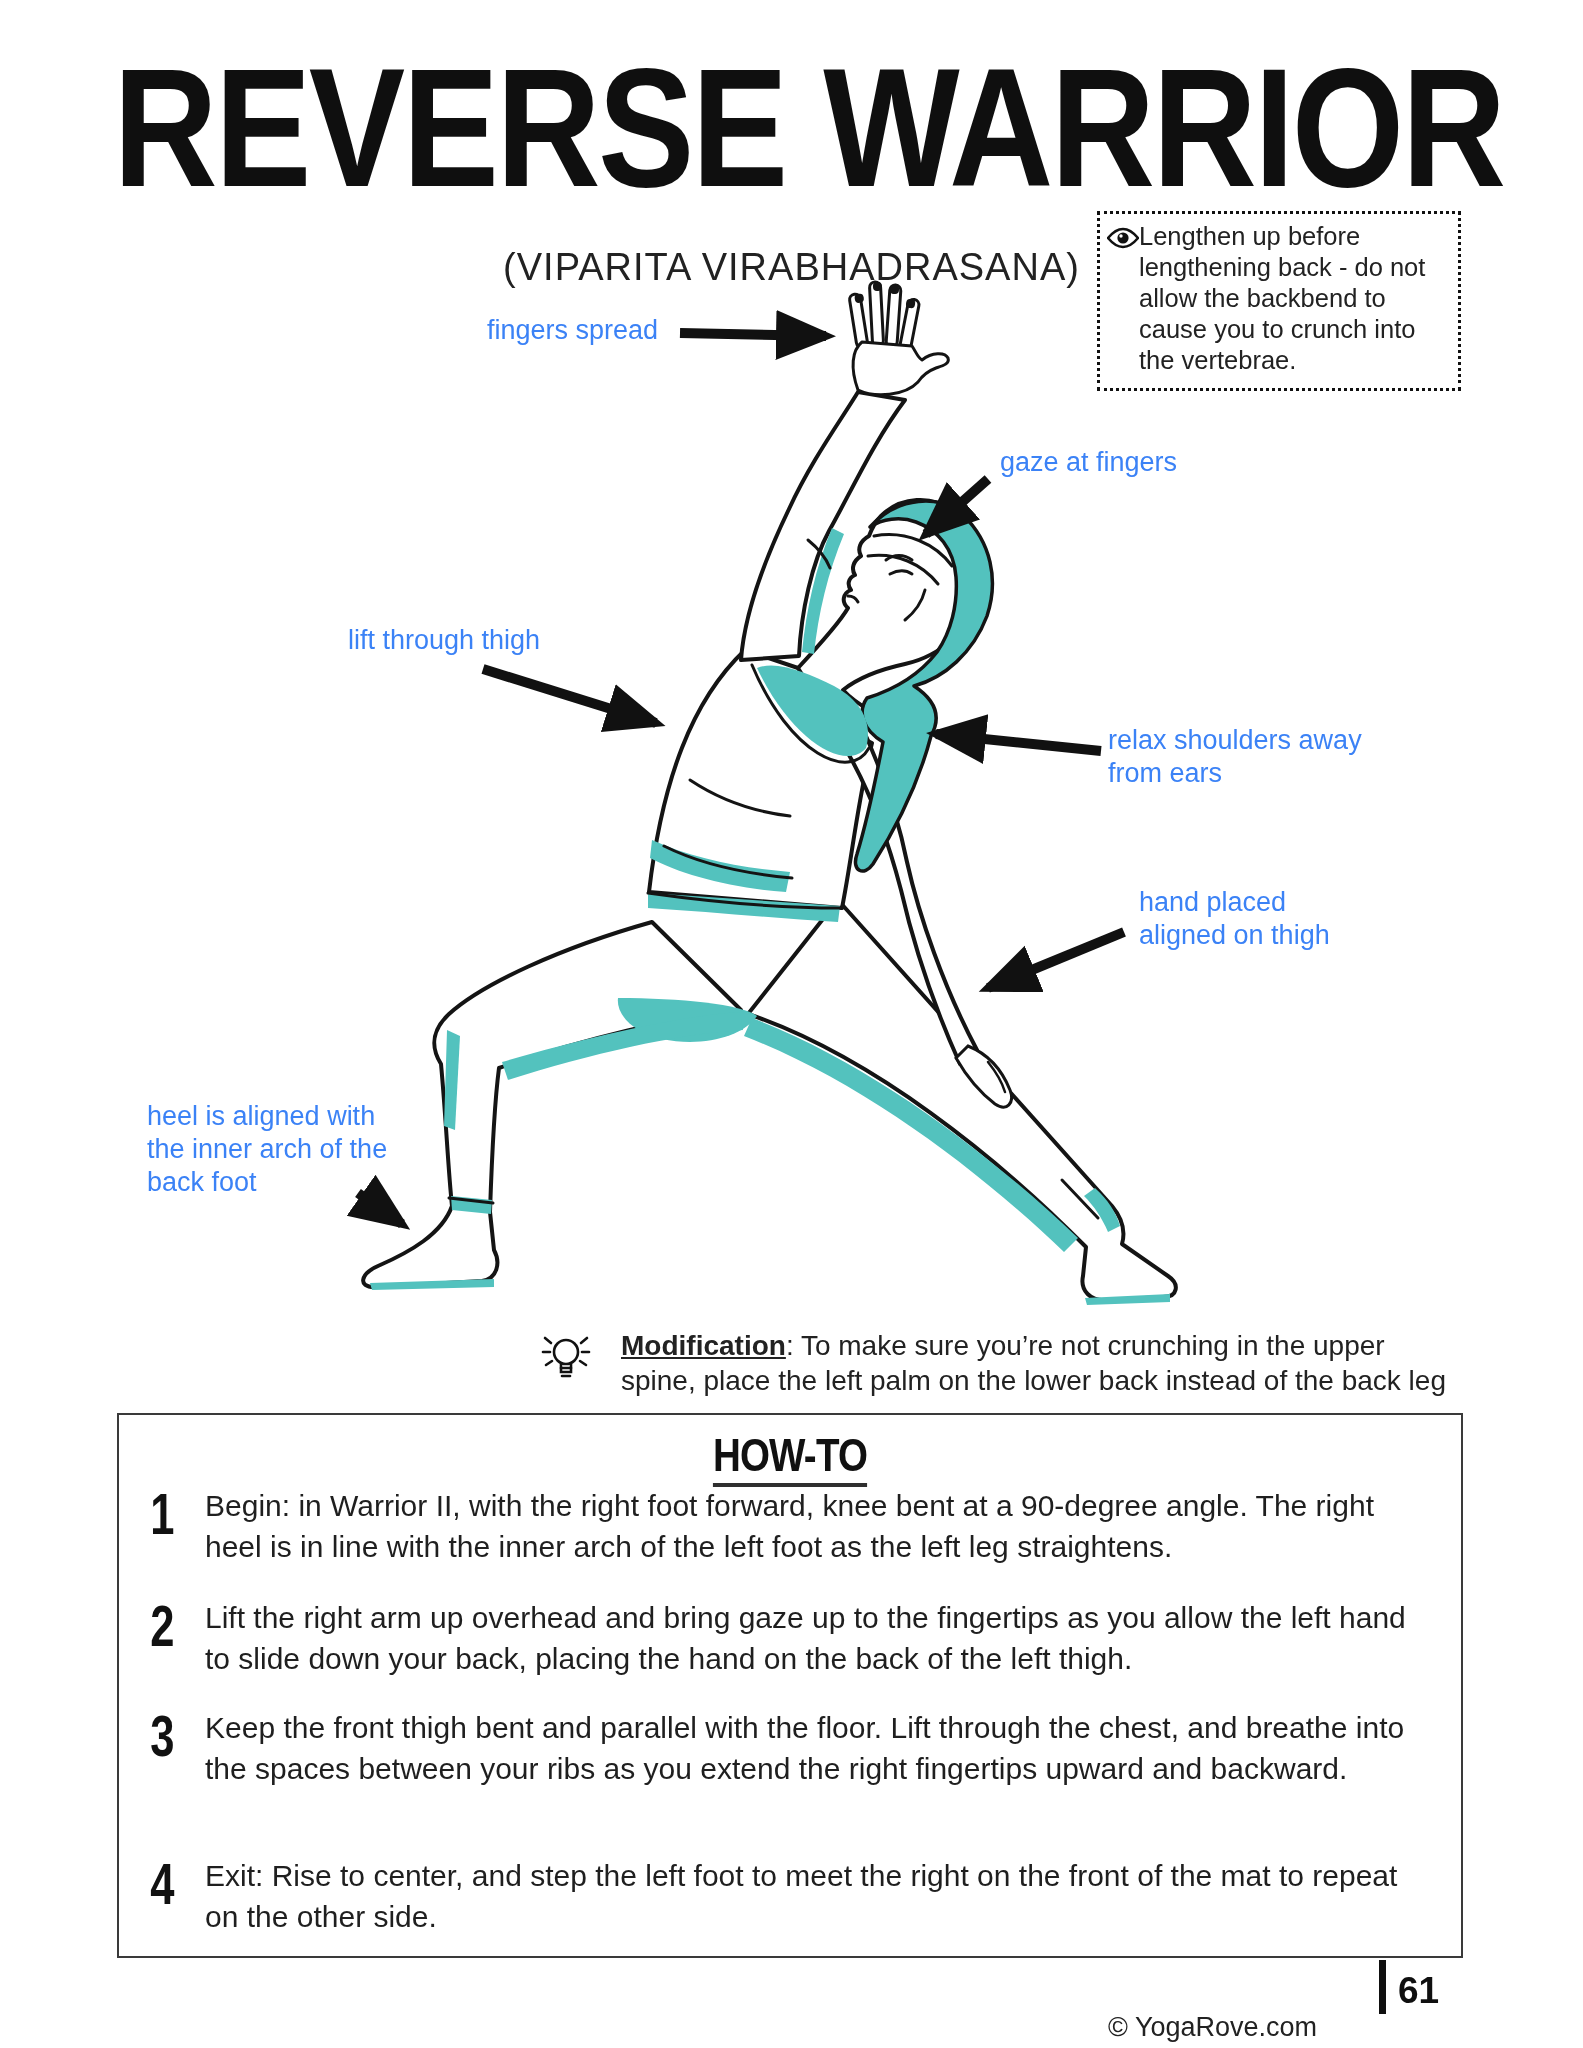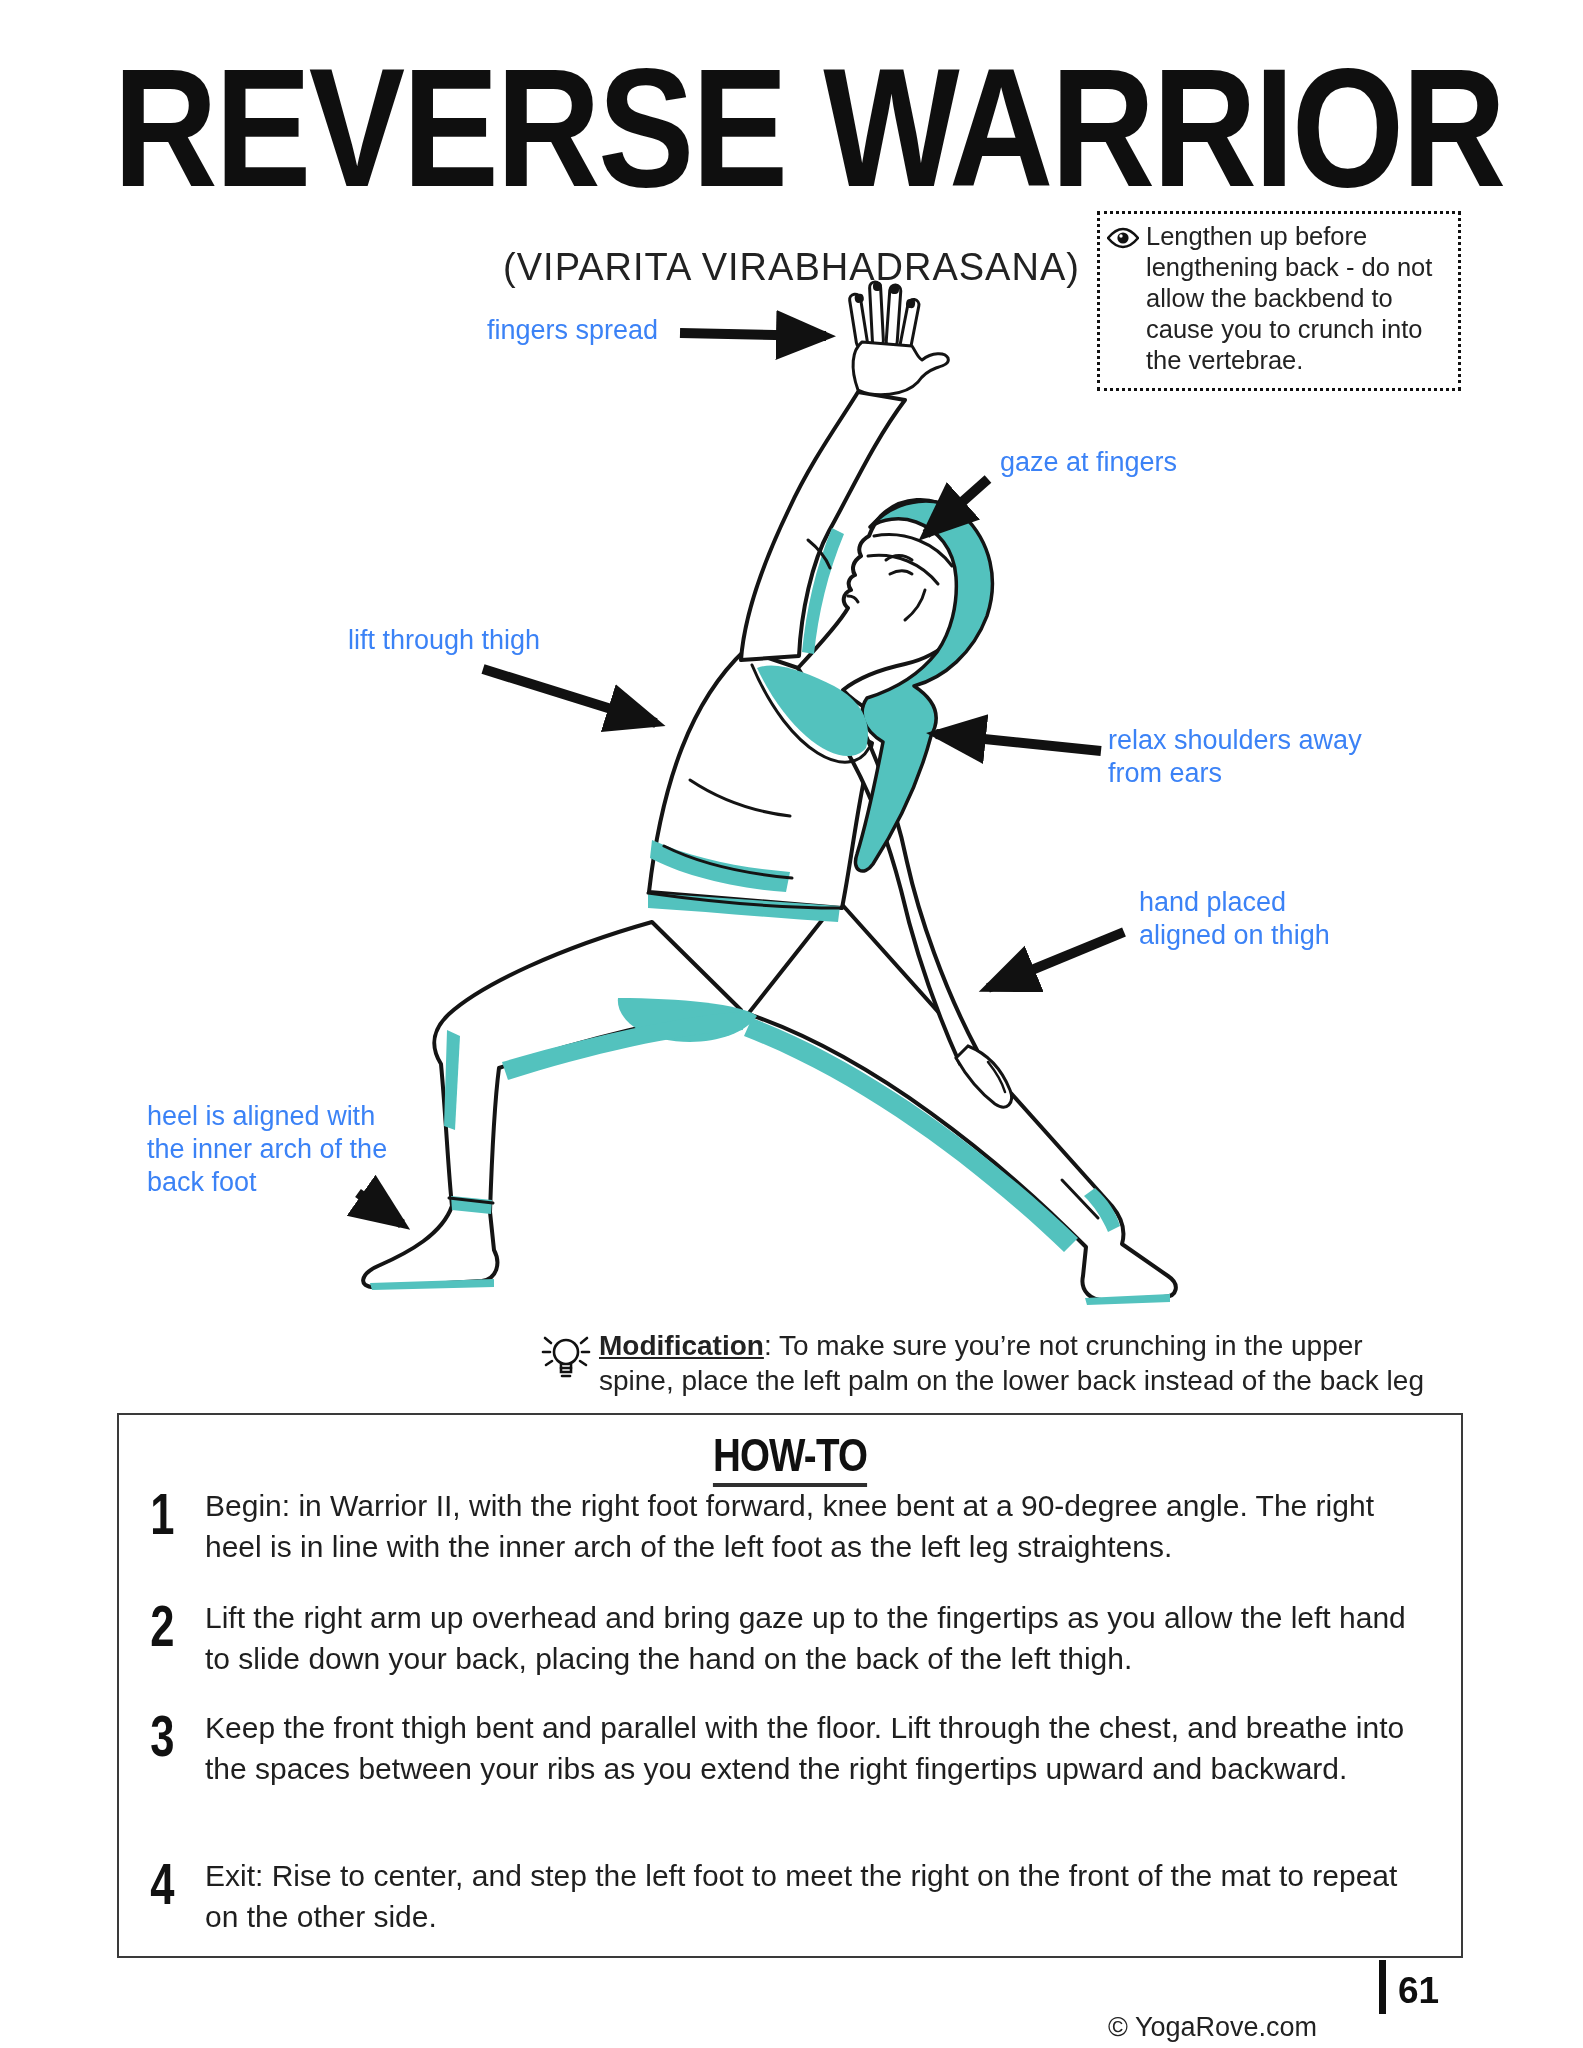--- a/index.html
+++ b/index.html
@@ -11,32 +11,32 @@
     position:absolute;top:44px;left:0;width:100%;text-align:center;
     font-size:168px;line-height:1;font-weight:800;color:#0f0f0f;white-space:nowrap;
   }
   .title .squeeze{display:inline-block;transform:scaleX(0.86);letter-spacing:-3px;}
   .subtitle{
     position:absolute;top:198px;left:0;width:100%;text-align:center;
     font-size:38px;letter-spacing:1px;color:#222;font-weight:400;margin-top:48px;
   }
   .tipbox{
     position:absolute;left:1097px;top:211px;width:364px;height:180px;
-    border:3px dotted #111;box-sizing:border-box;display:flex;gap:7px;
+    border:3px dotted #111;box-sizing:border-box;display:flex;gap:0;
     padding:7px 5px 6px 7px;font-size:25.5px;line-height:31px;color:#222;
   }
   .tipbox .eye{flex:0 0 32px;padding-top:4px;}
   .note{position:absolute;font-size:27px;line-height:33px;color:#3b82f6;}
   .a1{left:487px;top:314px;white-space:nowrap;}
   .a2{left:1000px;top:446px;white-space:nowrap;}
   .a3{left:348px;top:624px;white-space:nowrap;}
   .a4{left:1108px;top:724px;width:280px;}
   .a5{left:1139px;top:886px;width:210px;}
   .a6{left:147px;top:1100px;width:268px;}
-  .modrow{position:absolute;left:541px;top:1328px;width:910px;display:flex;gap:8px;}
+  .modrow{position:absolute;left:541px;top:1328px;width:910px;display:flex;gap:30px;}
   .bulb{flex:0 0 50px;padding-top:2px;}
   .modtext{font-size:28px;line-height:35px;color:#222;width:846px;}
   .modtext .modlabel{font-weight:700;text-decoration:underline;}
   .howto{
     position:absolute;left:117px;top:1413px;width:1346px;height:545px;
     border:2px solid #3a3a3a;box-sizing:border-box;background:#fff;
   }
   .howto-title{width:100%;text-align:center;margin-top:12px;font-size:47px;font-weight:800;color:#111;}
   .howto-title .squeeze{
     display:inline-block;transform:scaleX(0.82);

